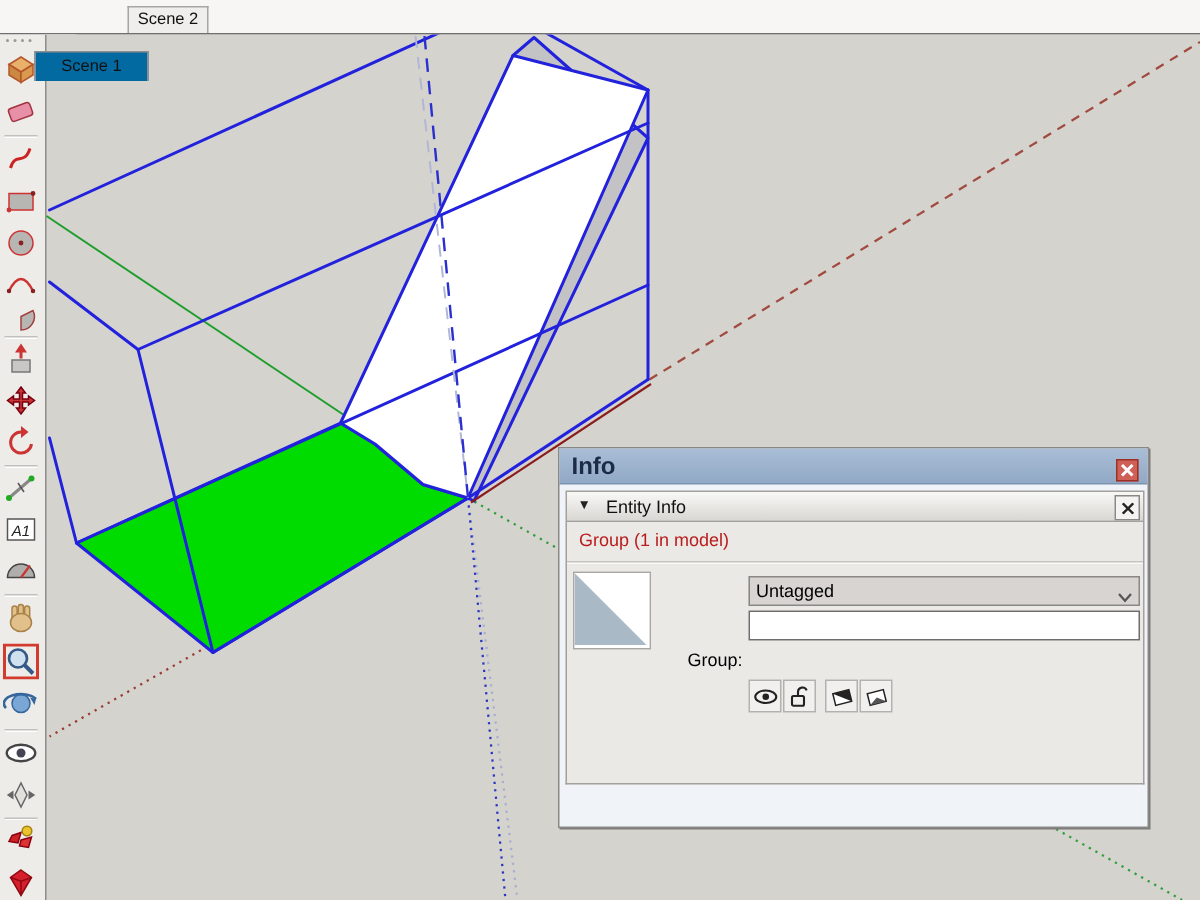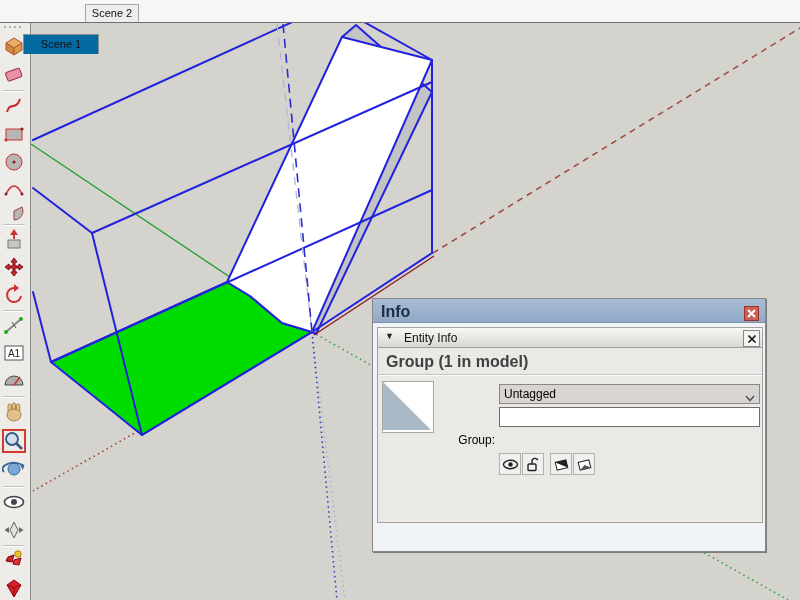--- a/index.html
+++ b/index.html
@@ -7,41 +7,41 @@
   .app{position:relative;width:800px;height:600px;}
 
   
   .tabbar{position:absolute;left:0;top:0;width:800px;height:22px;background:#f7f6f4;}
   .tab{position:absolute;font-size:11px;color:#111;text-align:center;line-height:18px;box-sizing:border-box;}
   .tab.active{left:23px;top:2px;width:76px;height:20px;background:#0369a1;border:1px solid #8e8e8e;border-bottom:none;z-index:2;margin-top:32px;}
   .tab.inactive{left:85px;top:4px;width:54px;height:18px;background:#efeeec;border:1px solid #a5a5a5;border-bottom:none;line-height:16px;}
   .bar-bottom{position:absolute;left:0;top:22px;width:800px;height:1px;background:#6f6f6f;}
 
   
-  .toolbar{position:absolute;left:0;top:23px;width:52px;height:577px;background:#eeece9;border-right:1px solid #8e8c89;box-sizing:border-box;}
+  .toolbar{position:absolute;left:0;top:23px;width:52px;height:577px;background:#eeece9;border-right:1px solid #8e8c89;box-sizing:border-box;font-style:italic;}
   .grip{position:absolute;left:4px;top:3px;width:20px;height:4px;display:flex;gap:3px;}
   .grip i{width:2px;height:2px;background:#9a9894;border-radius:50%;}
   .tbtn{position:absolute;left:2px;width:25px;height:25px;}
   .tbtn svg{width:24px;height:24px;}
   .tsep{position:absolute;left:3px;width:22px;height:1px;background:#c2c0bc;border-bottom:1px solid #ffffff;}
 
   
   svg.viewport{position:absolute;left:30px;top:23px;}
 
   
   .tray{position:absolute;left:372px;top:298px;width:394px;height:254px;background:#f0f3f7;border:1px solid #8a8886;box-shadow:1px 1px 0 #7e7c7a;box-sizing:border-box;z-index:10;}
   .titlebar{position:absolute;left:0;top:0;width:100%;height:24px;background:linear-gradient(#a9bdd6,#91a9c6);border-bottom:1px solid #7d94b0;box-sizing:border-box;}
   .titlebar .ttl{position:absolute;left:8px;top:4px;font-size:16px;font-weight:bold;color:#1c2b47;}
   .close-red{position:absolute;right:6px;top:7px;width:13px;height:13px;background:#cf6057;border:1px solid #9c2f28;display:flex;align-items:center;justify-content:center;}
   .expander{position:absolute;left:4px;top:28px;width:386px;height:21px;background:linear-gradient(#f8f8f6,#d9d7d3);border:1px solid #a3a19d;box-sizing:border-box;}
   .expander .caret{position:absolute;left:7px;top:3px;font-size:9px;color:#222;}
   .expander .hdr{position:absolute;left:26px;top:3px;font-size:12px;color:#111;}
   .xbtn{position:absolute;right:2px;top:2px;width:15px;height:15px;background:#f4f3f1;border:1px solid #8a8886;display:flex;align-items:center;justify-content:center;}
   .content{position:absolute;left:4px;top:49px;width:386px;height:175px;background:#ebe9e6;border:1px solid #a3a19d;border-top:none;box-sizing:border-box;}
-  .group-title{position:absolute;left:8px;top:5px;font-size:16px;font-weight:bold;color:#404040;}
+  .group-title{position:absolute;left:8px;top:5px;font-size:12px;font-weight:normal;color:#b91c1c;}
   .gsep{position:absolute;left:0;top:26px;width:100%;height:1px;background:#c6c4c0;border-bottom:1px solid #fbfaf8;}
   .thumb{position:absolute;left:4px;top:33px;width:50px;height:50px;background:#ffffff;border:1px solid #a9a7a3;}
   .thumb svg{width:100%;height:100%;display:block;}
   .rowlbl{position:absolute;left:0;width:117px;text-align:right;font-size:12px;color:#000;line-height:20px;}
   .select{background:#d7d4d1;border:1px solid #8a8886;color:#000;line-height:18px;padding-left:4px;position:absolute;left:121px;width:261px;height:20px;box-sizing:border-box;font-size:12px;}
   .select .chev{position:absolute;right:4px;top:4px;}
   .select.dis .chev{right:2px;top:1px;width:17px;height:16px;background:#e3e1de;border:1px solid #aaa8a4;display:flex;align-items:center;justify-content:center;}
   input.txt{position:absolute;left:121px;width:261px;height:20px;box-sizing:border-box;border:1px solid #6f6d6b;background:#fff;font-size:12px;padding:0 3px;font-family:"Liberation Sans",sans-serif;}
   .tglbtn{position:absolute;width:22px;height:22px;background:#f1f0ee;border:1px solid #b3b1ad;box-sizing:border-box;display:flex;align-items:center;justify-content:center;}
 </style>

